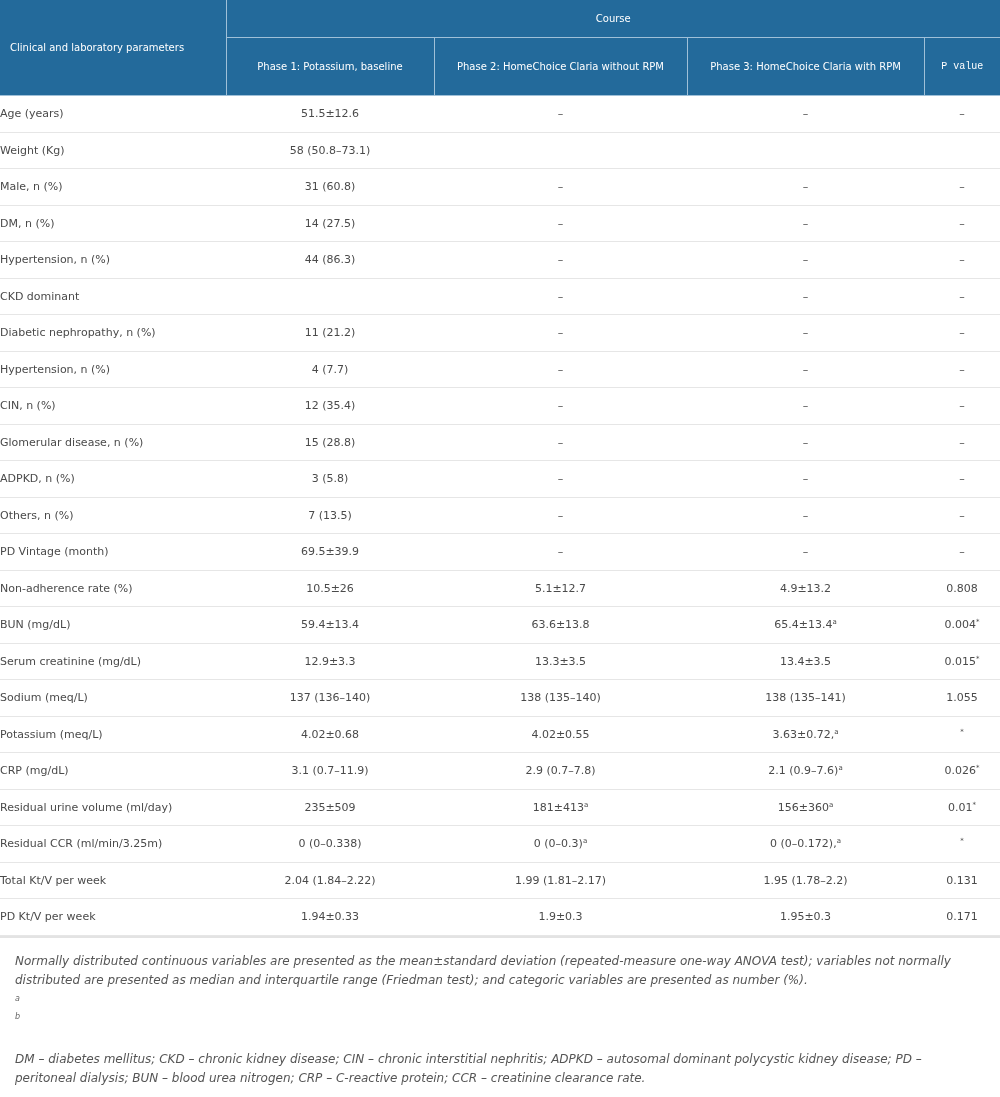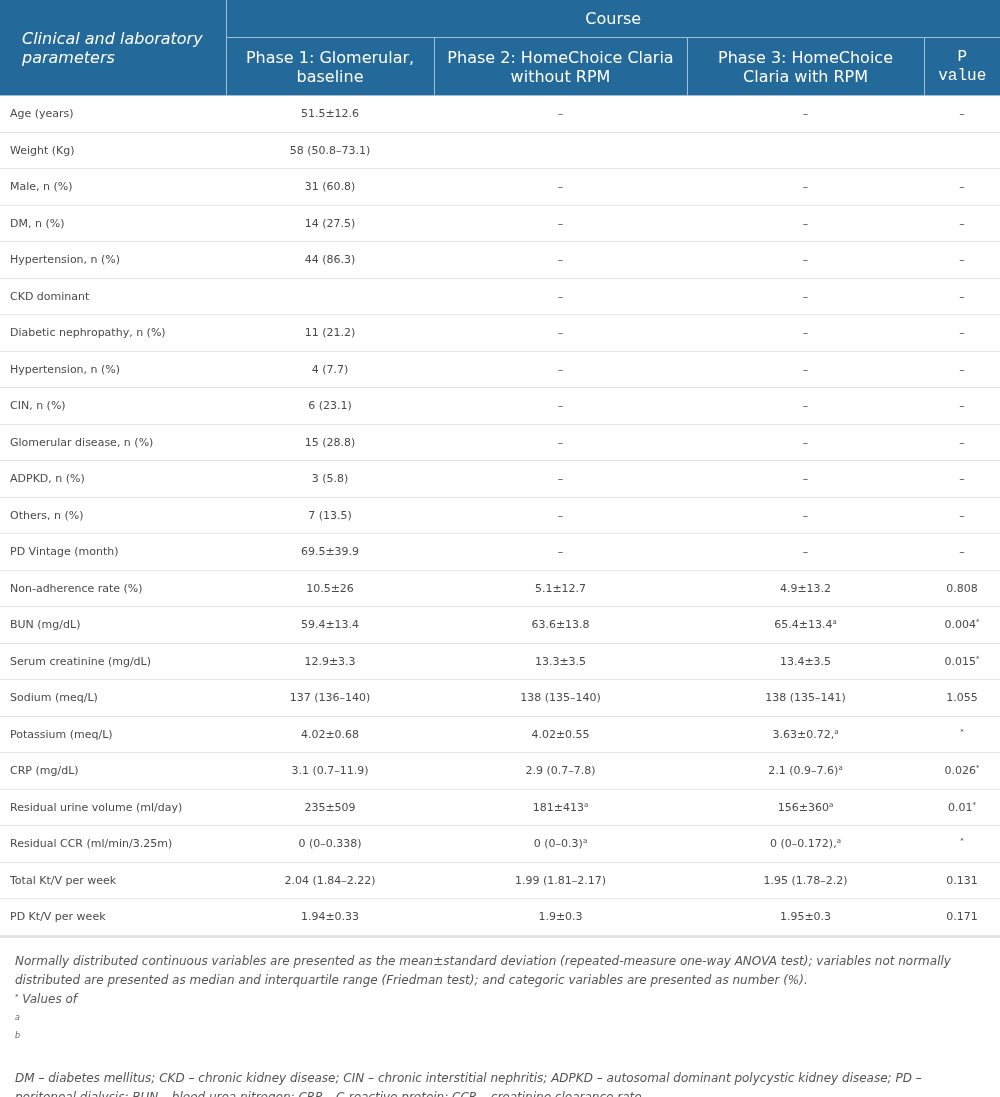--- a/index.html
+++ b/index.html
@@ -26,47 +26,46 @@
     }
     col.c0 { width: 226px; }
     col.c1 { width: 208px; }
     col.c2 { width: 253px; }
     col.c3 { width: 237px; }
     col.c4 { width: 76px; }
     thead th {
       background: #236a9b;
       color: #ffffff;
       font-weight: normal;
-      font-size: 16px;
+      font-size: 10px;
       text-align: center;
       border: 1px solid #9fc0d8;
       padding: 0 8px;
       line-height: 19px;
     }
     thead tr.hr1 th { height: 37px; }
     thead tr.hr2 th { height: 57px; }
     thead th.param-head {
       text-align: left;
-      padding-left: 22px;
+      padding-left: 10px;
       border-left: none;
-      font-style: italic;
     }
     thead th.pval-head { border-right: none; font-family: Liberation Mono, monospace; }
     thead tr.hr1 th.course-head { border-right: none; border-top: none; }
     thead tr.hr1 th.param-head { border-top: none; }
     tbody td {
       height: 35.5px;
       border-bottom: 1px solid #e6e6e6;
       text-align: center;
       padding: 0 6px;
       color: #4a4a4a;
     }
     tbody td.param {
       text-align: left;
-      padding-left: 10px;
+      padding-left: 0;
     }
     sup {
       font-size: 7px;
       line-height: 0;
       vertical-align: 4px;
     }
     .notes {
       padding: 14px 15px 0 15px;
       font-size: 12px;
       line-height: 19px;
@@ -90,21 +89,21 @@
         <col class="c2">
         <col class="c3">
         <col class="c4">
     </colgroup>
     <thead>
       <tr class="hr1">
         <th class="param-head" rowspan="2">Clinical and laboratory parameters</th>
         <th class="course-head" colspan="4">Course</th>
       </tr>
       <tr class="hr2">
-        <th>Phase 1: Glomerular, baseline</th>
+        <th>Phase 1: Potassium, baseline</th>
         <th>Phase 2: HomeChoice Claria without RPM</th>
         <th>Phase 3: HomeChoice Claria with RPM</th>
         <th class="pval-head">P value</th>
       </tr>
     </thead>
     <tbody id="table-body">
   <tr>
     <td class="param"><span>Age (years)</span></td>
     <td><span>51.5±12.6</span></td>
     <td><span>–</span><sup></sup></td>
@@ -163,21 +162,21 @@
   <tr>
     <td class="param"><span>Hypertension, n (%)</span></td>
     <td><span>4 (7.7)</span></td>
     <td><span>–</span><sup></sup></td>
     <td><span>–</span><sup></sup></td>
     <td><span>–</span><sup></sup></td>
   </tr>
 
   <tr>
     <td class="param"><span>CIN, n (%)</span></td>
-    <td><span>6 (23.1)</span></td>
+    <td><span>12 (35.4)</span></td>
     <td><span>–</span><sup></sup></td>
     <td><span>–</span><sup></sup></td>
     <td><span>–</span><sup></sup></td>
   </tr>
 
   <tr>
     <td class="param"><span>Glomerular disease, n (%)</span></td>
     <td><span>15 (28.8)</span></td>
     <td><span>–</span><sup></sup></td>
     <td><span>–</span><sup></sup></td>
@@ -286,17 +285,16 @@
     <td><span>1.9±0.3</span><sup></sup></td>
     <td><span>1.95±0.3</span><sup></sup></td>
     <td><span>0.171</span><sup></sup></td>
   </tr>
 </tbody>
   </table>
 </div>
 
 <div class="notes">
   <p>Normally distributed continuous variables are presented as the mean±standard deviation (repeated-measure one-way ANOVA test); variables not normally distributed are presented as median and interquartile range (Friedman test); and categoric variables are presented as number (%).</p>
-  <p><sup>*</sup><span> Values of</span></p>
   <p class="fn-small">a</p>
   <p class="fn-small">b</p>
   <p class="abbrev">DM – diabetes mellitus; CKD – chronic kidney disease; CIN – chronic interstitial nephritis; ADPKD – autosomal dominant polycystic kidney disease; PD – peritoneal dialysis; BUN – blood urea nitrogen; CRP – C-reactive protein; CCR – creatinine clearance rate.</p>
 </div>
 
 </body></html>

